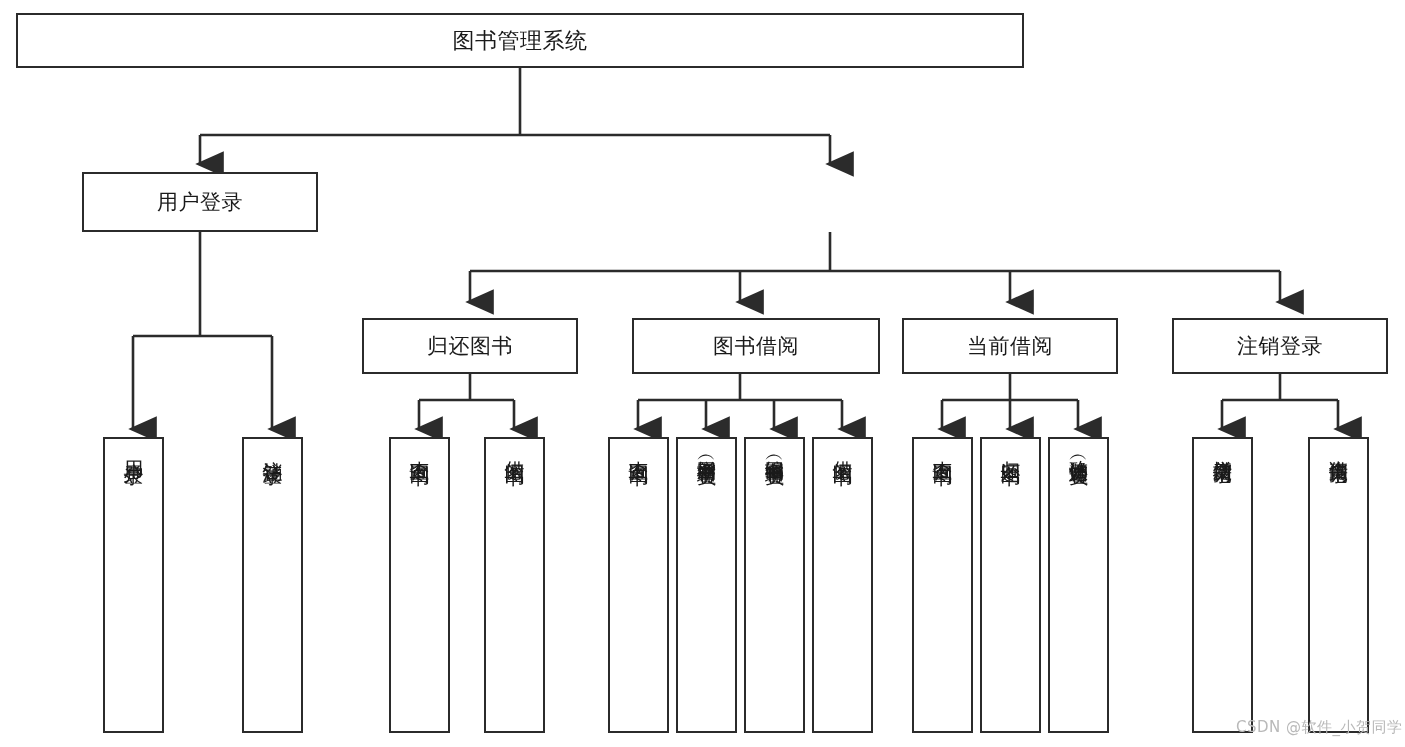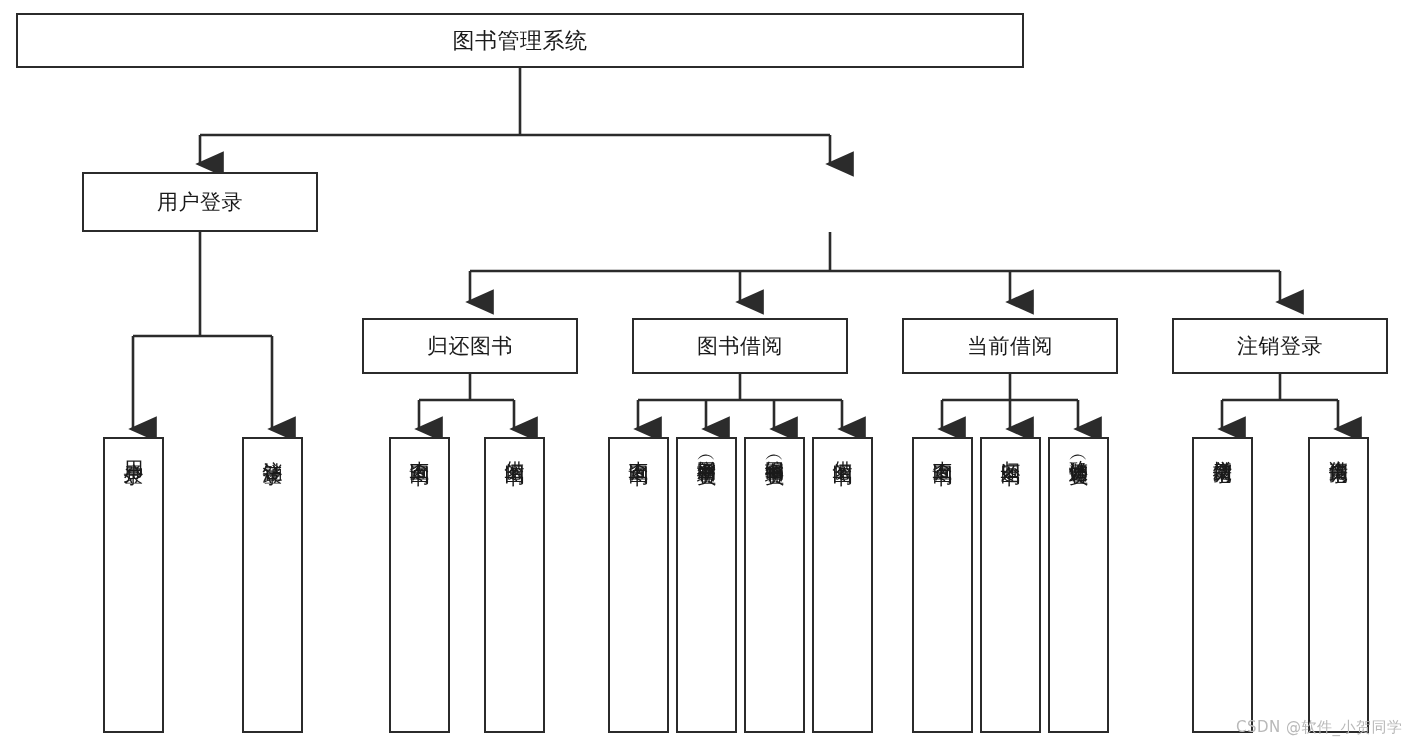--- a/index.html
+++ b/index.html
@@ -137,21 +137,21 @@
     <span class="label">图书管理系统</span>
   </div>
 
   <div class="node horiz" style="left:82px; top:172px; width:236px; height:60px;">
     <span class="label">用户登录</span>
   </div>
 
   <div class="node horiz" style="left:362px; top:318px; width:216px; height:56px;">
     <span class="label">归还图书</span>
   </div>
-  <div class="node horiz" style="left:632px; top:318px; width:216px; height:56px;">
+  <div class="node horiz" style="left:632px; top:318px; width:248px; height:56px;">
     <span class="label">图书借阅</span>
   </div>
   <div class="node horiz" style="left:902px; top:318px; width:216px; height:56px;">
     <span class="label">当前借阅</span>
   </div>
   <div class="node horiz" style="left:1172px; top:318px; width:216px; height:56px;">
     <span class="label">注销登录</span>
   </div>
 
   <div class="node vert" style="left:103px; top:437px; width:61px; height:296px;">

